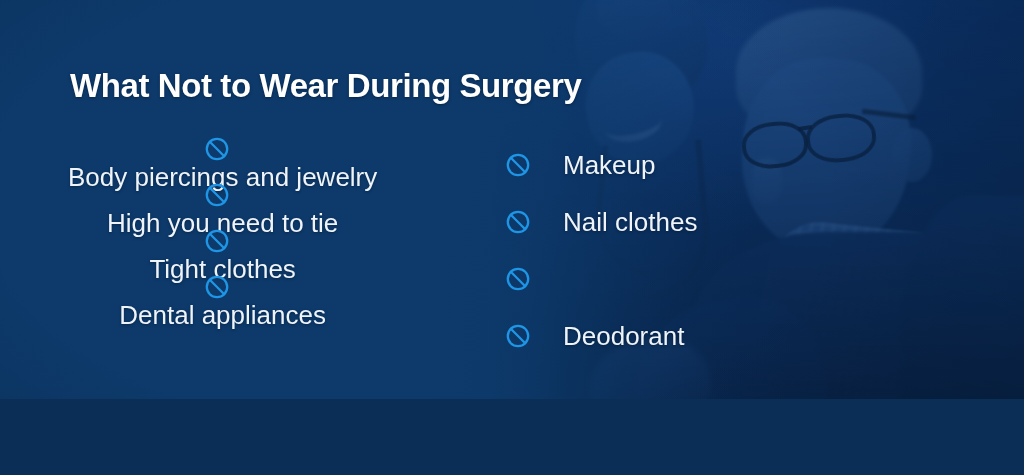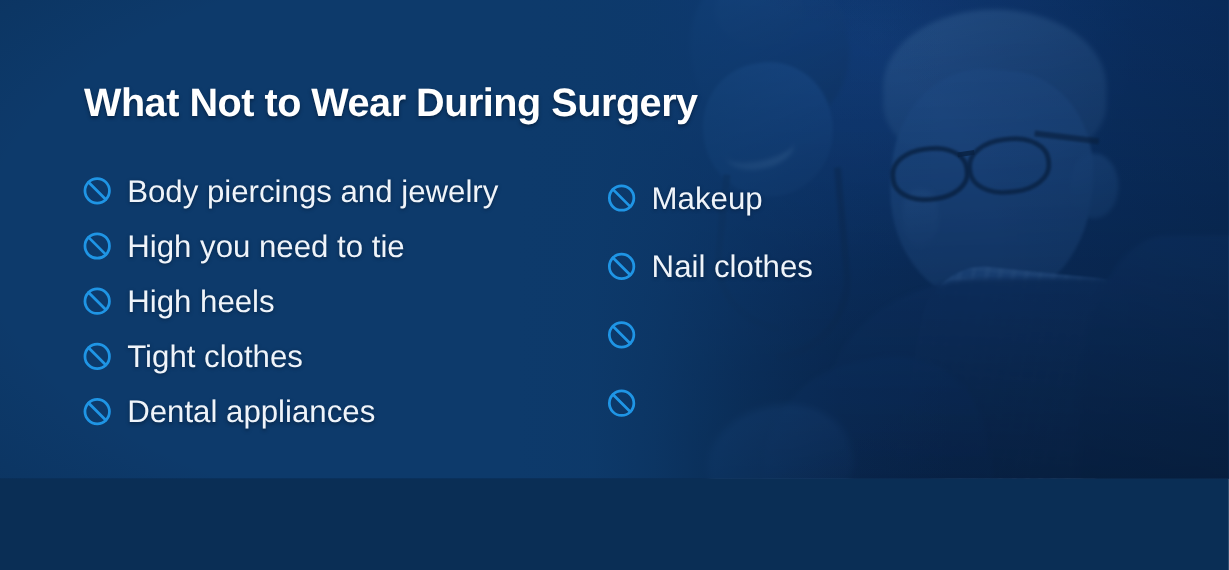--- a/index.html
+++ b/index.html
@@ -279,22 +279,22 @@
   }
 
   .col {
     position: absolute;
     display: flex;
     flex-direction: column;
   }
   .col-left  { left: 68px;  top: 136px; }
   .col-right { left: 505px; top: 136px; }
 
-  .col-left .list-item  { height: 46px; }
-  .col-right .list-item { height: 57px; }
+  .col-left .list-item  { height: 46px; flex-direction: column; }
+  .col-right .list-item { height: 57px; gap: 20px; }
 
   .list-item {
     display: flex;
     align-items: center;
     white-space: nowrap;
   }
 
   .ban-icon {
     flex: 0 0 auto;
     width: 26px;
@@ -367,29 +367,20 @@
       <div class="list-item">
         <span class="ban-icon">
           <svg width="26" height="26" viewBox="0 0 26 26" aria-hidden="true">
             <circle cx="13" cy="13" r="10.2" fill="none" stroke="#1f95e5" stroke-width="2.3"></circle>
             <line x1="5.8" y1="5.8" x2="20.2" y2="20.2" stroke="#1f95e5" stroke-width="2.3" stroke-linecap="round"></line>
           </svg>
         </span>
         <span class="item-label">High you need to tie</span>
       </div>
 
-      <div class="list-item">
-        <span class="ban-icon">
-          <svg width="26" height="26" viewBox="0 0 26 26" aria-hidden="true">
-            <circle cx="13" cy="13" r="10.2" fill="none" stroke="#1f95e5" stroke-width="2.3"></circle>
-            <line x1="5.8" y1="5.8" x2="20.2" y2="20.2" stroke="#1f95e5" stroke-width="2.3" stroke-linecap="round"></line>
-          </svg>
-        </span>
-        <span class="item-label">High heels</span>
-      </div>
 
 
       <div class="list-item">
         <span class="ban-icon">
           <svg width="26" height="26" viewBox="0 0 26 26" aria-hidden="true">
             <circle cx="13" cy="13" r="10.2" fill="none" stroke="#1f95e5" stroke-width="2.3"></circle>
             <line x1="5.8" y1="5.8" x2="20.2" y2="20.2" stroke="#1f95e5" stroke-width="2.3" stroke-linecap="round"></line>
           </svg>
         </span>
         <span class="item-label">Tight clothes</span>
@@ -438,19 +429,20 @@
         </span>
       </div>
 
       <div class="list-item">
         <span class="ban-icon">
           <svg width="26" height="26" viewBox="0 0 26 26" aria-hidden="true">
             <circle cx="13" cy="13" r="10.2" fill="none" stroke="#1f95e5" stroke-width="2.3"></circle>
             <line x1="5.8" y1="5.8" x2="20.2" y2="20.2" stroke="#1f95e5" stroke-width="2.3" stroke-linecap="round"></line>
           </svg>
         </span>
+        <span class="item-label">Deodorant</span>
       </div>
 
 
     </div>
 
   </div>
 </div>
 
 </body></html>

